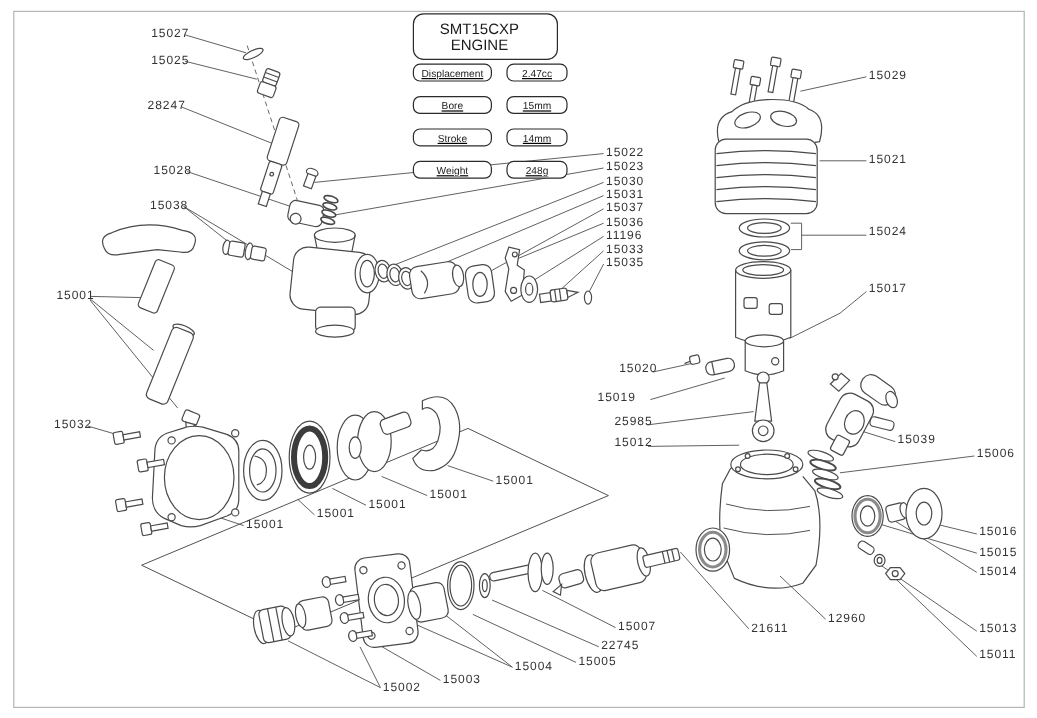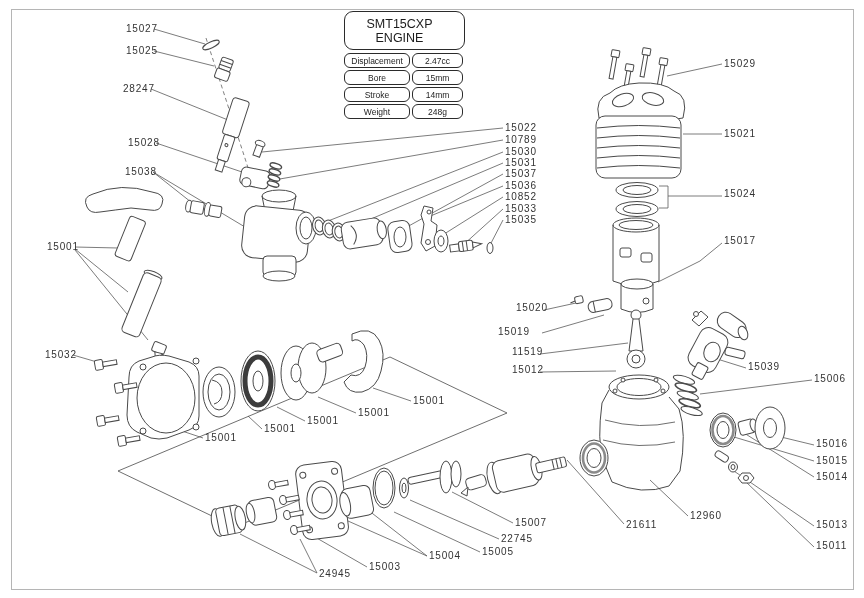--- a/index.html
+++ b/index.html
@@ -7,21 +7,21 @@
         font-family:"Liberation Sans",sans-serif;}
   .frame{position:absolute;left:11px;top:9px;width:841px;height:579px;
          border:1px solid #b5b5b5;}
   svg.art{position:absolute;left:0;top:0;}
   
   .co{position:absolute;font-size:10px;color:#333;letter-spacing:.8px;white-space:nowrap;line-height:10px;}
   
   .spec{position:absolute;left:344px;top:11px;width:121px;}
   .spec-title{border:1.4px solid #2b2b2b;border-radius:9px;background:#fff;
               text-align:center;font-size:12.5px;color:#1c1c1c;padding:5px 12px 4px 2px;margin-bottom:3px;}
-  .spec-grid{display:grid;grid-template-columns:66px 51px;grid-auto-rows:15px;gap:2px;}
+  .spec-grid{display:grid;grid-template-columns:66px 51px;grid-auto-rows:15px;gap:12px;text-decoration:underline;}
   .spec-cell{border:1px solid #2b2b2b;border-radius:6px;background:#fff;color:#1c1c1c;
              font-size:8.5px;display:flex;align-items:center;justify-content:center;}
 </style>
 </head>
 <body>
 
 <div class="page">
   <div class="frame"></div>
 
   <svg class="art" width="864" height="598" viewBox="0 0 864 598">
@@ -430,49 +430,49 @@
   </div>
 
   <div class="co" style="left:126px;top:24px">15027</div>
   <div class="co" style="left:126px;top:46px">15025</div>
   <div class="co" style="left:123px;top:84px">28247</div>
   <div class="co" style="left:128px;top:138px">15028</div>
   <div class="co" style="left:125px;top:167px">15038</div>
   <div class="co" style="left:47px;top:242px">15001</div>
   <div class="co" style="left:45px;top:350px">15032</div>
   <div class="co" style="left:505px;top:123px">15022</div>
-  <div class="co" style="left:505px;top:135px">10789</div>
+  <div class="co" style="left:505px;top:135px">15023</div>
   <div class="co" style="left:505px;top:147px">15030</div>
   <div class="co" style="left:505px;top:158px">15031</div>
   <div class="co" style="left:505px;top:169px">15037</div>
   <div class="co" style="left:505px;top:181px">15036</div>
-  <div class="co" style="left:505px;top:192px">10852</div>
+  <div class="co" style="left:505px;top:192px">11196</div>
   <div class="co" style="left:505px;top:204px">15033</div>
   <div class="co" style="left:505px;top:215px">15035</div>
   <div class="co" style="left:724px;top:59px">15029</div>
   <div class="co" style="left:724px;top:129px">15021</div>
   <div class="co" style="left:724px;top:189px">15024</div>
   <div class="co" style="left:724px;top:236px">15017</div>
   <div class="co" style="left:516px;top:303px">15020</div>
   <div class="co" style="left:498px;top:327px">15019</div>
-  <div class="co" style="left:512px;top:347px">11519</div>
+  <div class="co" style="left:512px;top:347px">25985</div>
   <div class="co" style="left:512px;top:365px">15012</div>
   <div class="co" style="left:748px;top:362px">15039</div>
   <div class="co" style="left:814px;top:374px">15006</div>
   <div class="co" style="left:816px;top:439px">15016</div>
   <div class="co" style="left:816px;top:456px">15015</div>
   <div class="co" style="left:816px;top:472px">15014</div>
   <div class="co" style="left:816px;top:520px">15013</div>
   <div class="co" style="left:816px;top:541px">15011</div>
   <div class="co" style="left:690px;top:511px">12960</div>
   <div class="co" style="left:626px;top:520px">21611</div>
   <div class="co" style="left:515px;top:518px">15007</div>
   <div class="co" style="left:501px;top:534px">22745</div>
   <div class="co" style="left:482px;top:547px">15005</div>
   <div class="co" style="left:429px;top:551px">15004</div>
   <div class="co" style="left:369px;top:562px">15003</div>
-  <div class="co" style="left:319px;top:569px">24945</div>
+  <div class="co" style="left:319px;top:569px">15002</div>
   <div class="co" style="left:205px;top:433px">15001</div>
   <div class="co" style="left:264px;top:424px">15001</div>
   <div class="co" style="left:307px;top:416px">15001</div>
   <div class="co" style="left:358px;top:408px">15001</div>
   <div class="co" style="left:413px;top:396px">15001</div>
 </div>
 
 </body></html>

